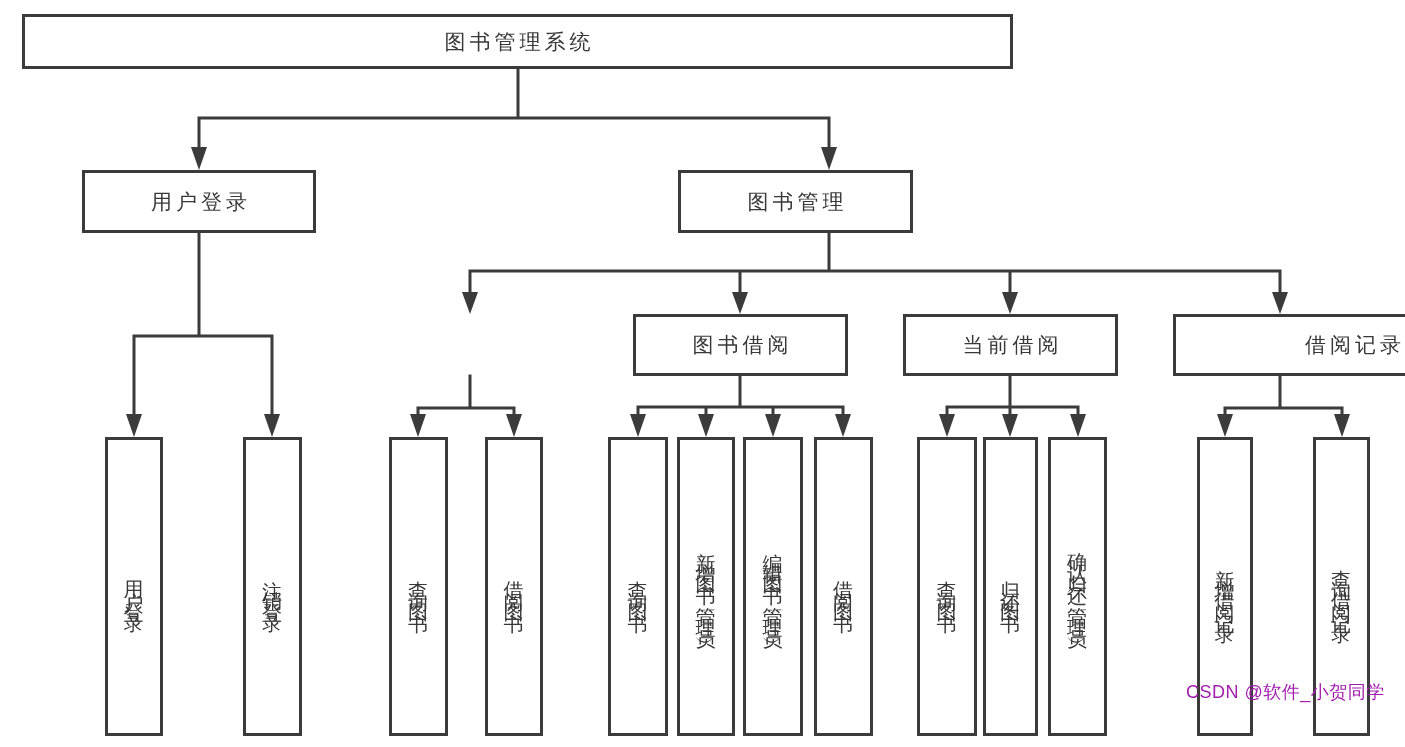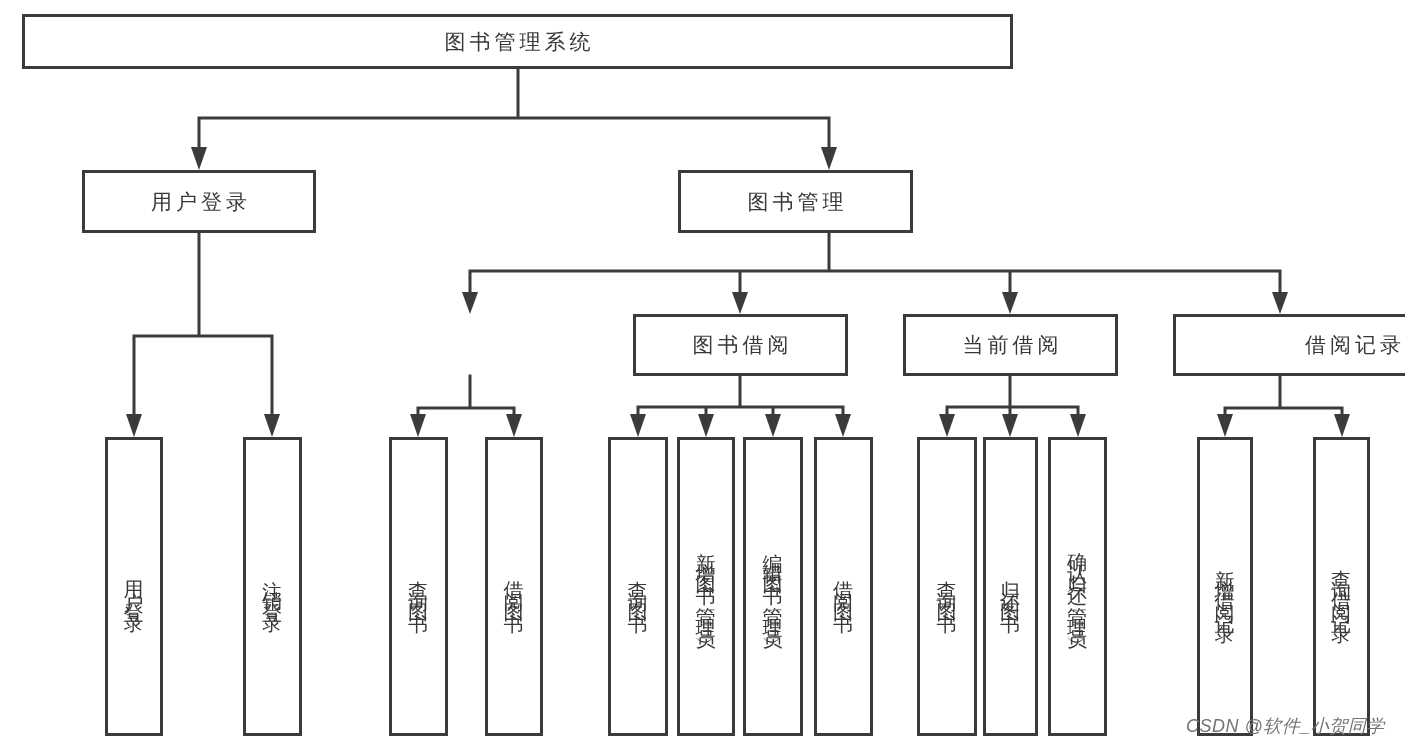--- a/index.html
+++ b/index.html
@@ -46,27 +46,26 @@
     text-orientation: mixed;
     font-size: 20px;
     letter-spacing: 11px;
     line-height: 1;
     white-space: nowrap;
     color: #383838;
   }
   .watermark {
     position: absolute;
     left: 1186px;
-    top: 714px;
+    top: 680px;
     z-index: 5;
     font-size: 18px;
-    color: #737373;
+    color: #a21caf;
     letter-spacing: 0.5px;
     white-space: nowrap;
-    font-style: italic;
   }
 </style>
 </head>
 <body>
 
 <div class="canvas">
 
   <svg class="connector-svg" viewBox="0 0 1405 747" xmlns="http://www.w3.org/2000/svg">
 
     <path d="M518 69 V118 M199 118 H829 M199 118 V150 M829 118 V150"></path>

